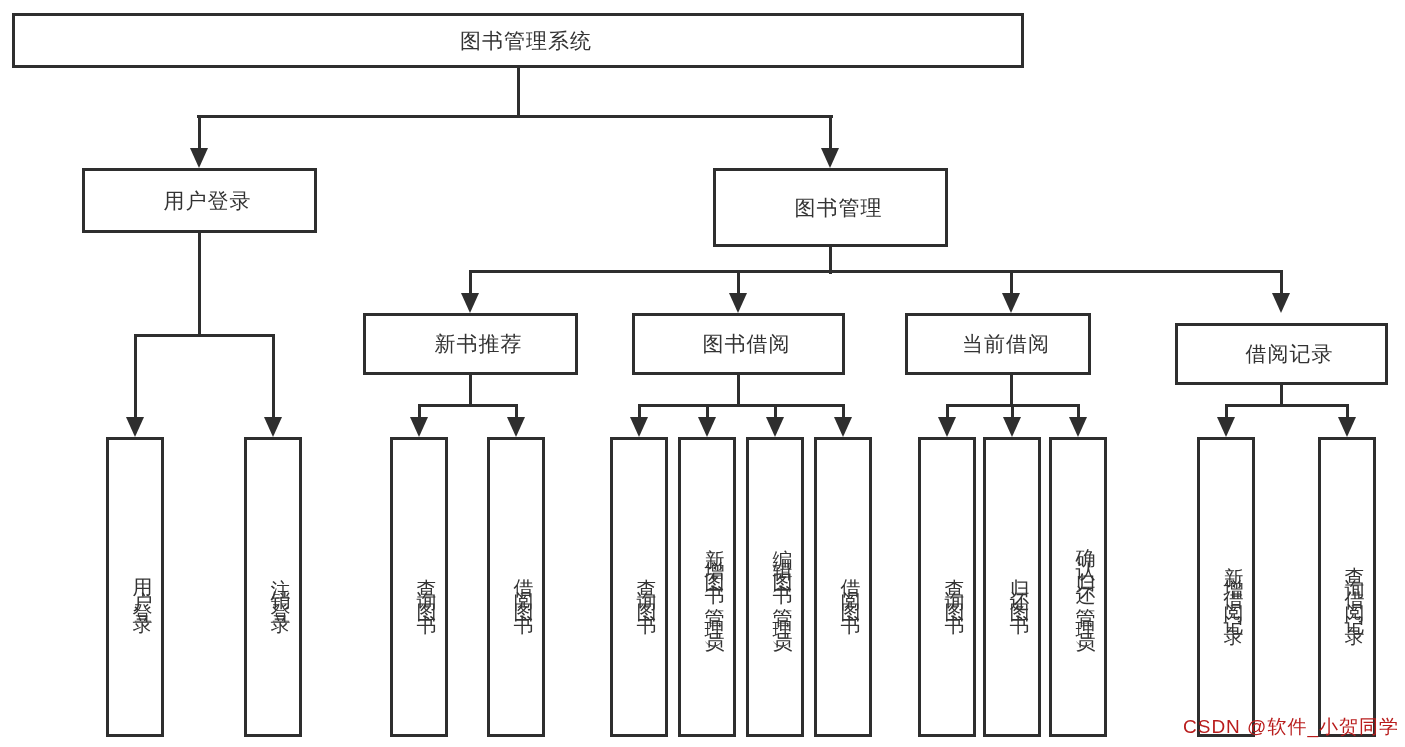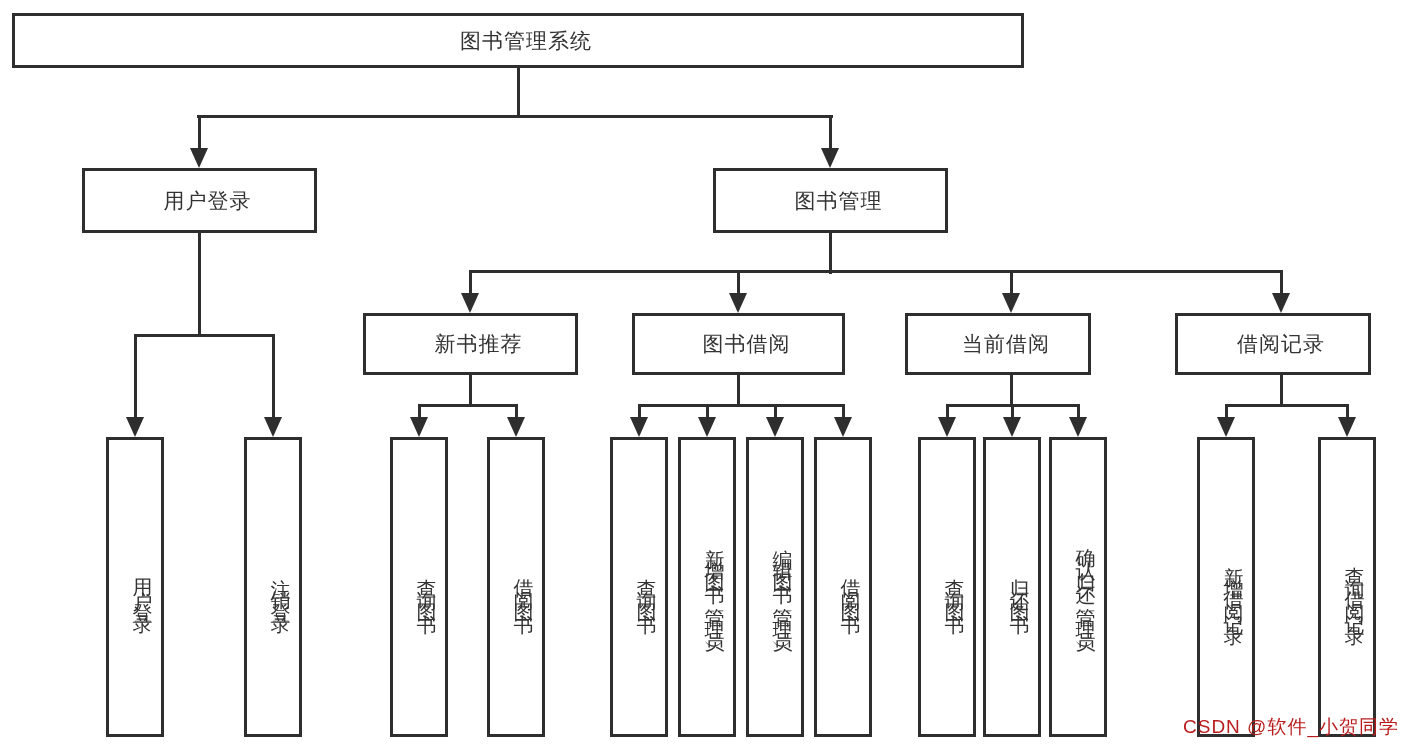--- a/index.html
+++ b/index.html
@@ -38,34 +38,34 @@
 
 <div class="canvas">
 
   <div class="box" style="left:12px;top:13px;width:1012px;height:55px">
     <span>图书管理系统</span>
   </div>
 
   <div class="box" style="left:82px;top:168px;width:235px;height:65px">
     <span>用户登录</span>
   </div>
-  <div class="box" style="left:713px;top:168px;width:235px;height:65px">
+  <div class="box" style="left:713px;top:168px;width:235px;height:79px">
     <span>图书管理</span>
   </div>
 
   <div class="box" style="left:632px;top:313px;width:213px;height:62px">
     <span>图书借阅</span>
   </div>
   <div class="box" style="left:363px;top:313px;width:215px;height:62px">
     <span>新书推荐</span>
   </div>
   <div class="box" style="left:905px;top:313px;width:186px;height:62px">
     <span>当前借阅</span>
   </div>
-  <div class="box" style="left:1175px;top:313px;width:196px;height:62px">
+  <div class="box" style="left:1175px;top:323px;width:213px;height:62px">
     <span>借阅记录</span>
   </div>
 
   <div class="box v" style="left:106px;top:437px;width:58px;height:300px">
     <span>用户登录</span>
   </div>
   <div class="box v" style="left:244px;top:437px;width:58px;height:300px">
     <span>注销登录</span>
   </div>
 

